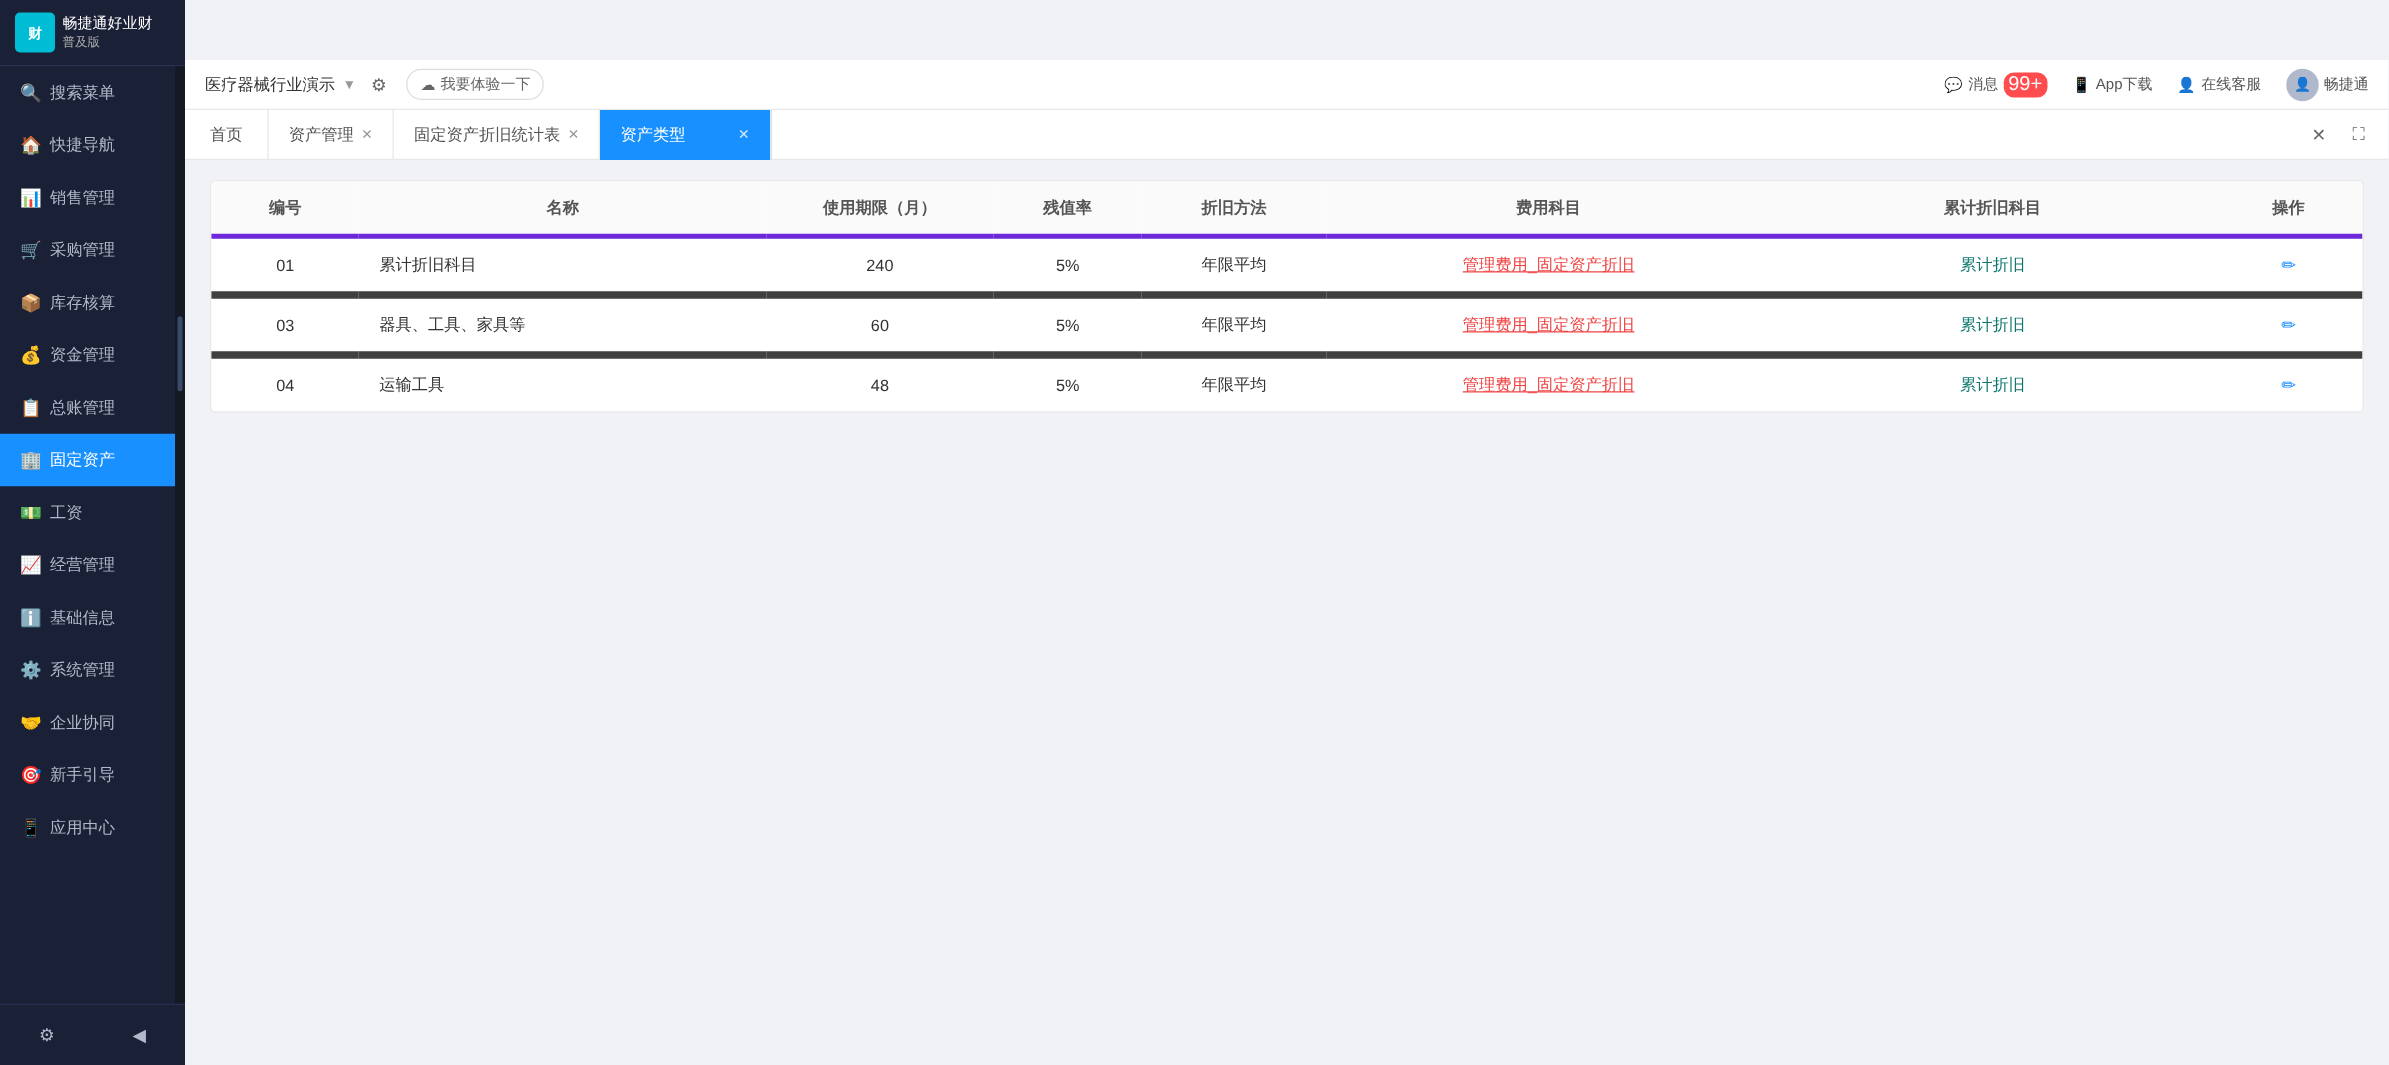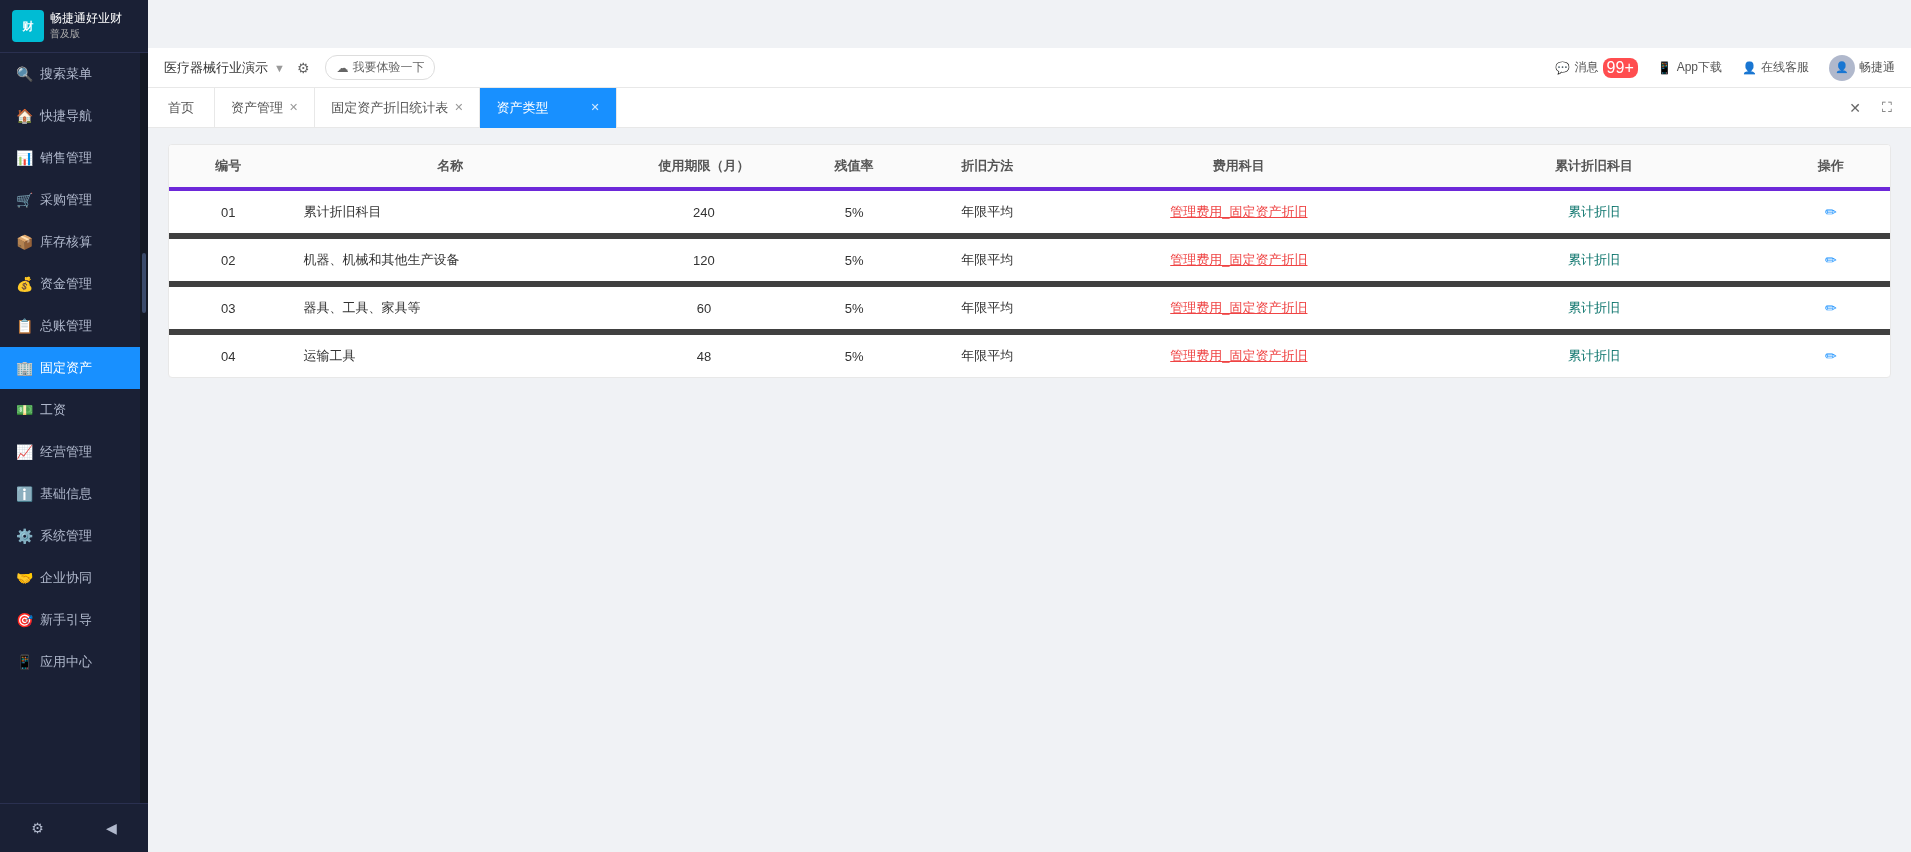--- a/index.html
+++ b/index.html
@@ -470,30 +470,20 @@
             <th class="col-expense">费用科目</th>
             <th class="col-cumulative">累计折旧科目</th>
             <th class="col-action">操作</th>
           </tr>
         </thead>
         <tbody id="table-body">
         <tr>
     <td>01</td>
     <td class="td-name">累计折旧科目</td>
     <td>240</td>
-    <td>5%</td>
-    <td>年限平均</td>
-    <td class="td-expense">管理费用_固定资产折旧</td>
-    <td class="td-cumulative">累计折旧</td>
-    <td><span class="td-edit-btn">✏</span></td>
-  </tr>
-            <tr>
-    <td>02</td>
-    <td class="td-name">机器、机械和其他生产设备</td>
-    <td>120</td>
     <td>5%</td>
     <td>年限平均</td>
     <td class="td-expense">管理费用_固定资产折旧</td>
     <td class="td-cumulative">累计折旧</td>
     <td><span class="td-edit-btn">✏</span></td>
   </tr>
             <tr>
     <td>03</td>
     <td class="td-name">器具、工具、家具等</td>
     <td>60</td>

